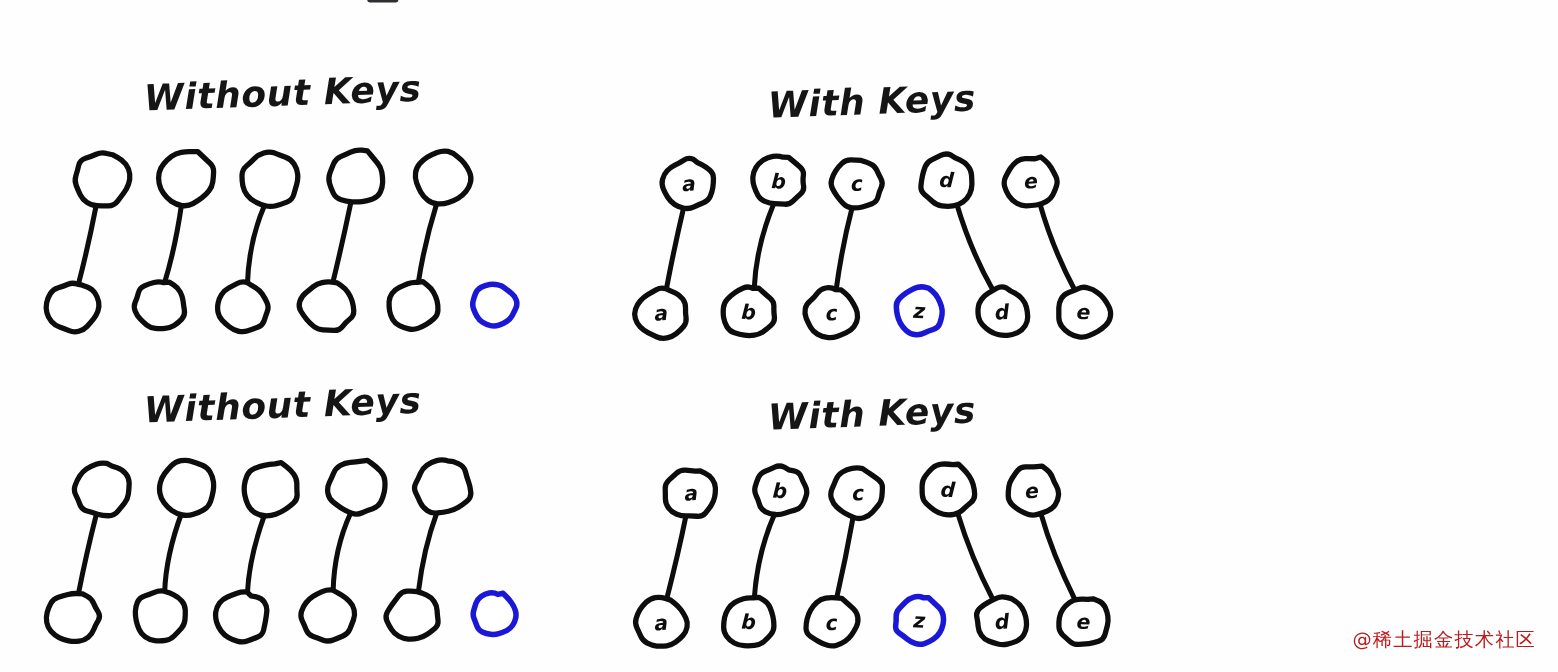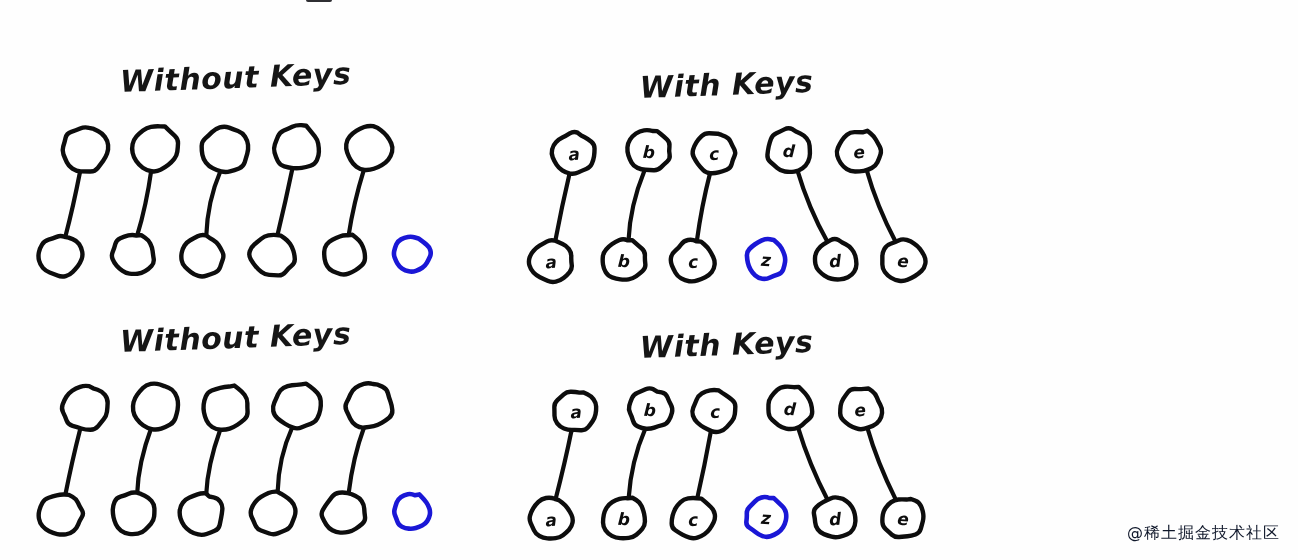--- a/index.html
+++ b/index.html
@@ -56,21 +56,21 @@
     stroke: #0d0d0d;
     stroke-width: 4.2;
     stroke-linecap: round;
   }
   .watermark {
     position: absolute;
     right: 18px;
     bottom: 16px;
     font-family: "DejaVu Sans", sans-serif;
     font-size: 16px;
-    color: #0f172a;
+    color: #b91c1c;
     letter-spacing: 1px;
     user-select: none;
     white-space: nowrap;
   }
   .top-crumb {
     position: absolute;
     left: 306px;
     top: -10px;
     width: 26px;
     height: 12px;

